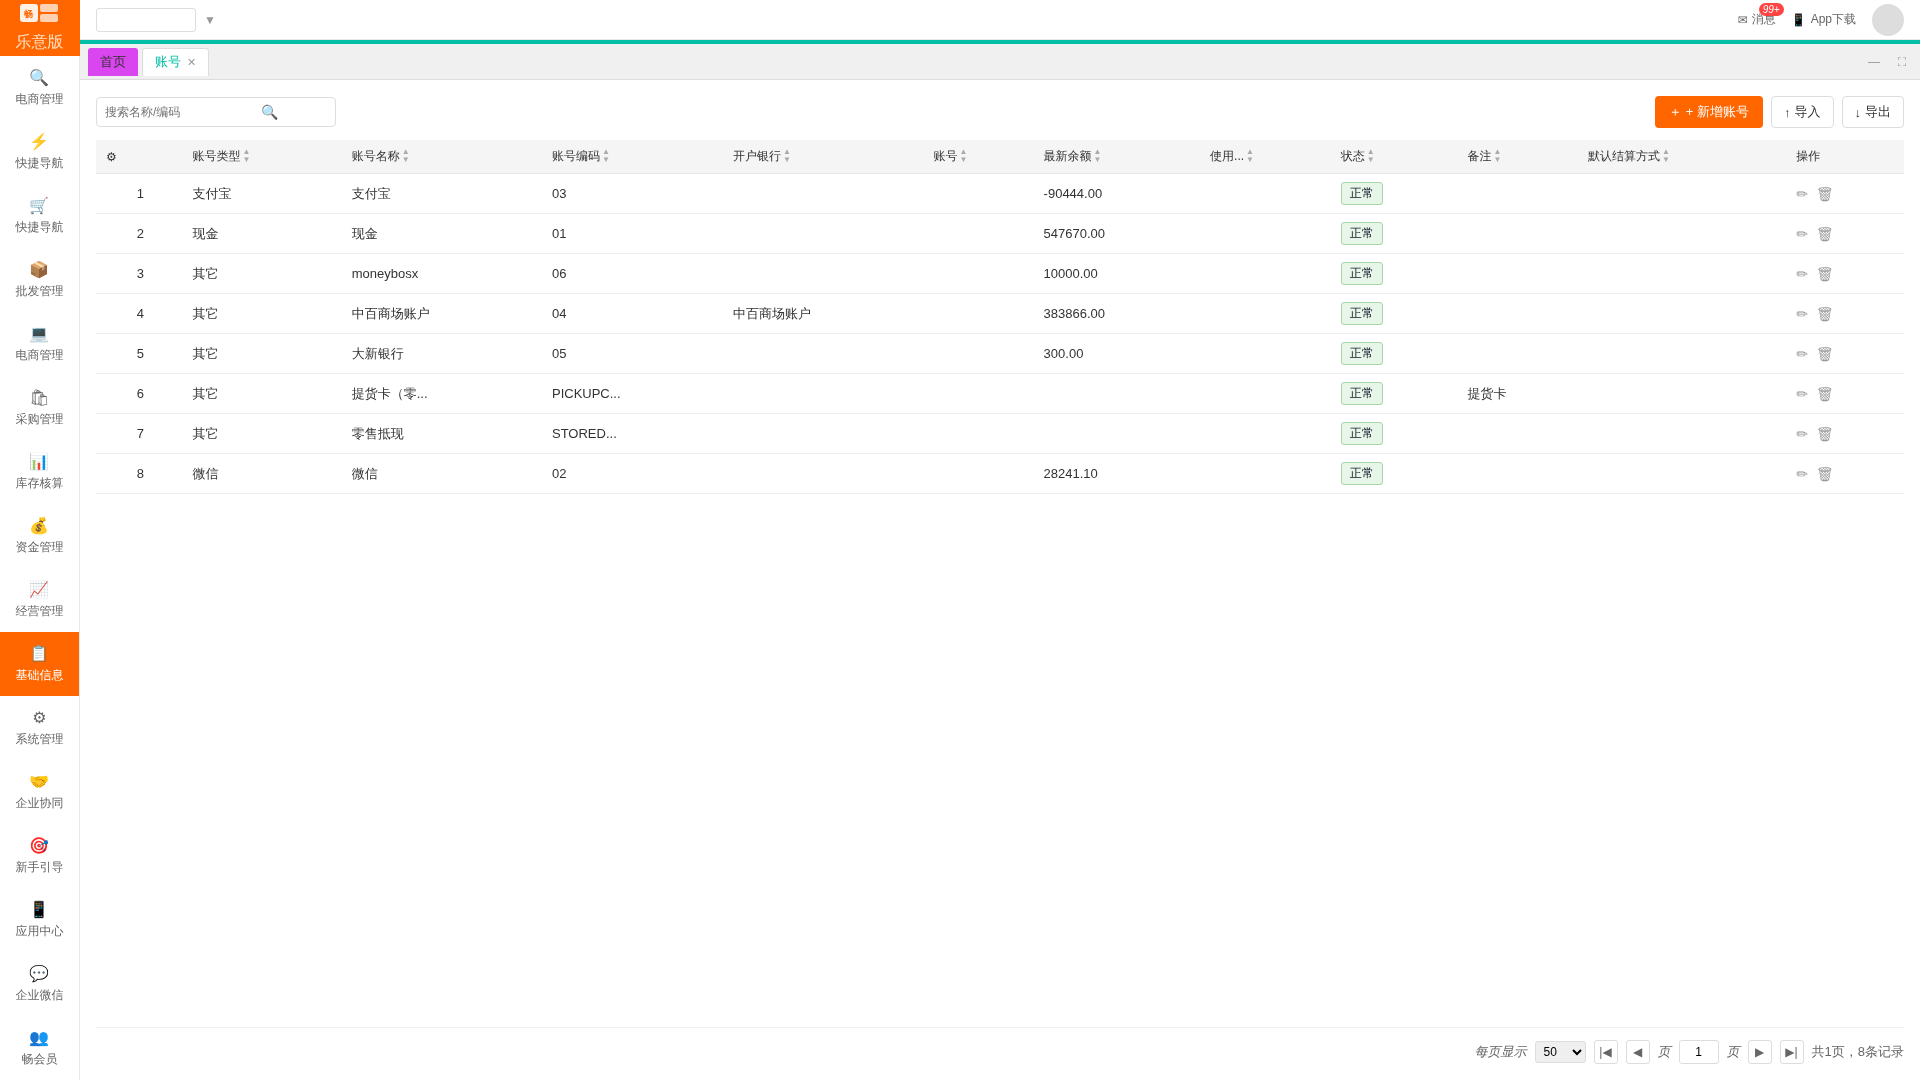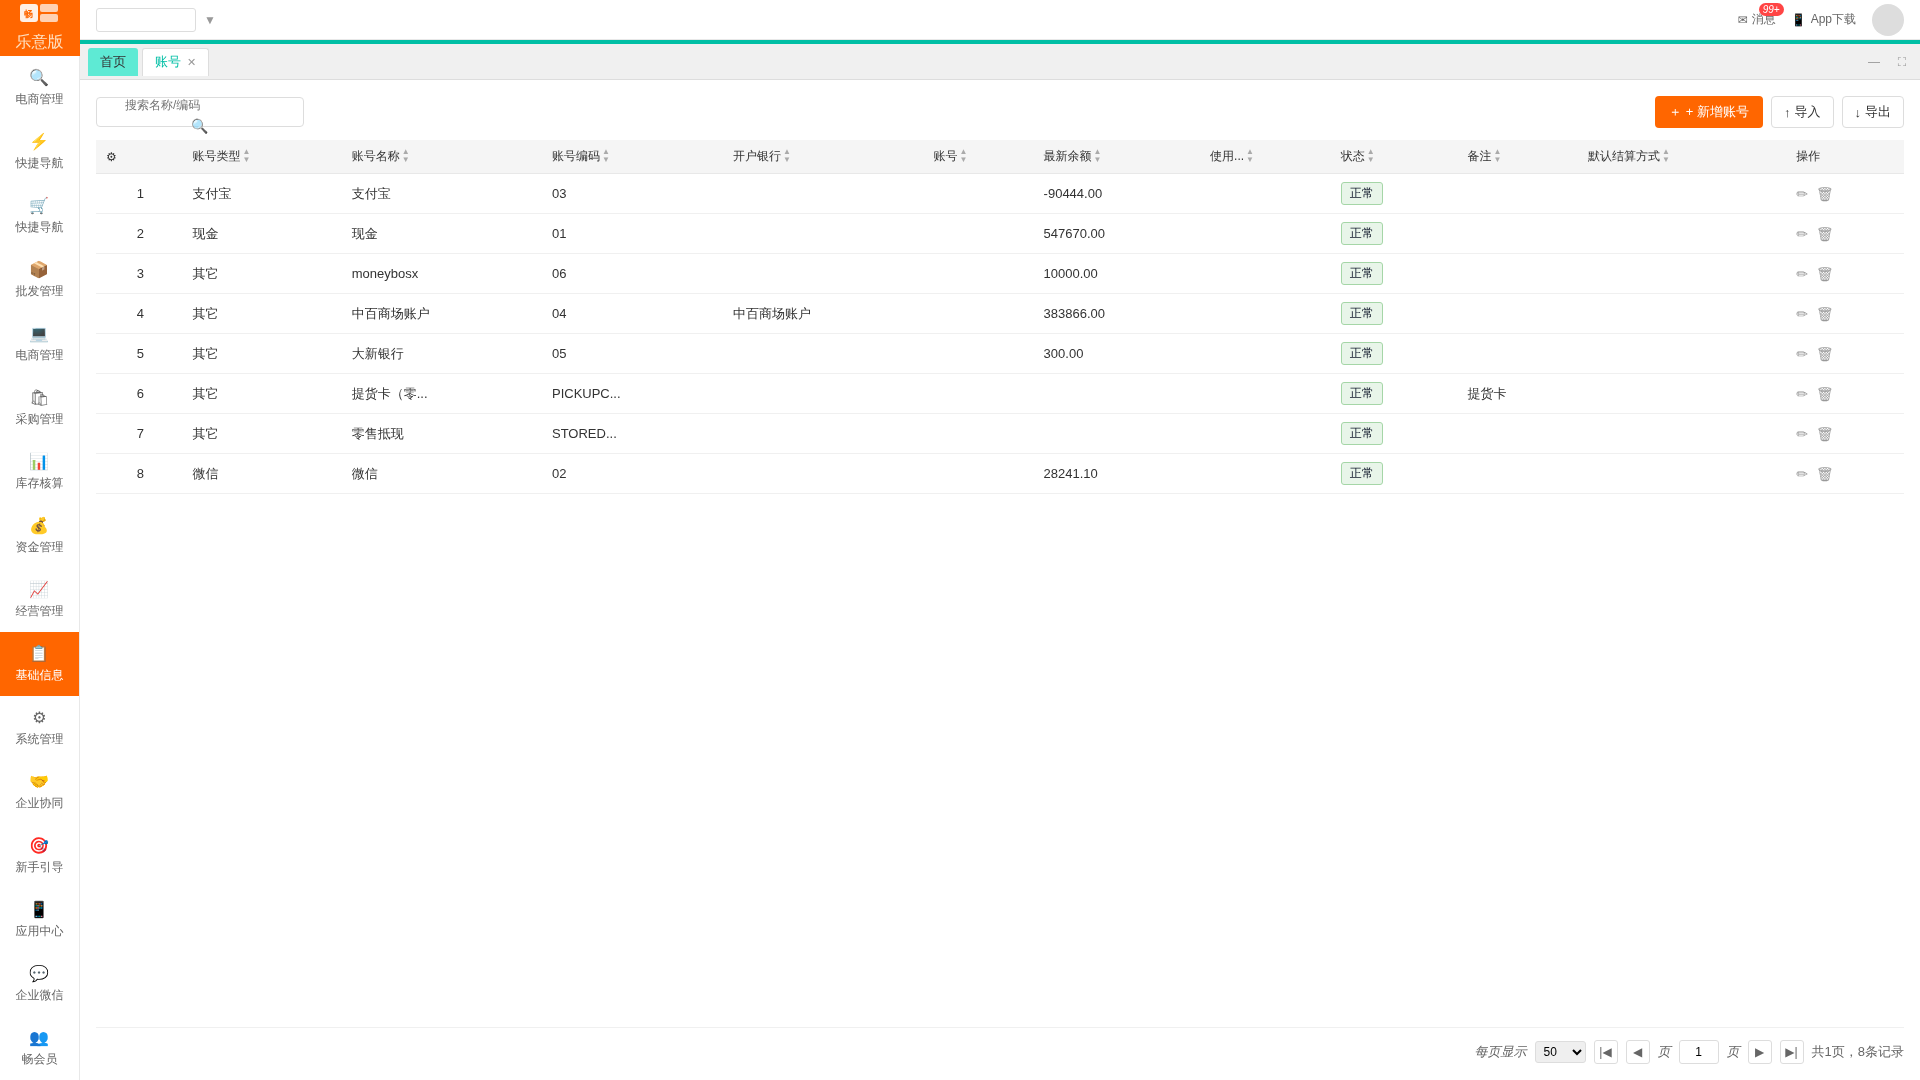--- a/index.html
+++ b/index.html
@@ -19,32 +19,32 @@
     .topbar-arrow { color: #999; font-size: 12px; cursor: pointer; }
     .topbar-right { display: flex; align-items: center; gap: 16px; }
     .topbar-msg { display: flex; align-items: center; gap: 4px; font-size: 12px; color: #666; position: relative; cursor: pointer; }
     .badge { background: #ff4444; color: #fff; border-radius: 10px; font-size: 10px; padding: 1px 4px; position: absolute; top: -8px; right: -8px; font-style: italic; }
     .topbar-download { display: flex; align-items: center; gap: 4px; font-size: 12px; color: #666; cursor: pointer; }
     .avatar { width: 32px; height: 32px; border-radius: 50%; background: #ddd; overflow: hidden; }
 
     
     .tab-bar { height: 36px; background: #f0f0f0; display: flex; align-items: center; padding: 0 8px; gap: 4px; border-bottom: 1px solid #ddd; }
     .tab { height: 28px; padding: 0 12px; border-radius: 3px 3px 0 0; display: flex; align-items: center; gap: 6px; font-size: 13px; cursor: pointer; }
-    .tab.home { background: #5eead4; color: #333; }
+    .tab.home { background: #d946ef; color: #333; }
     .tab.active { background: #fff; color: #00bfa5; border: 1px solid #ddd; border-bottom: none; }
     .tab-close { font-size: 11px; color: #999; cursor: pointer; }
     .tab-actions { margin-left: auto; display: flex; gap: 8px; }
     .tab-action-btn { width: 20px; height: 20px; display: flex; align-items: center; justify-content: center; color: #999; cursor: pointer; font-size: 12px; }
 
     
     .content { flex: 1; background: #fff; padding: 16px; display: flex; flex-direction: column; overflow: hidden; }
 
     
     .toolbar { display: flex; align-items: center; justify-content: space-between; margin-bottom: 12px; }
-    .search-box { display: flex; align-items: center; border: 1px solid #ddd; border-radius: 4px; padding: 0 8px; height: 30px; gap: 6px; width: 208px; flex-direction: column; }
+    .search-box { display: flex; align-items: center; border: 1px solid #ddd; border-radius: 4px; padding: 0 8px; height: 30px; gap: 6px; width: 240px; }
     .search-box input { border: none; outline: none; font-size: 12px; width: 160px; color: #999; }
     .search-icon { color: #999; font-size: 14px; }
     .toolbar-right { display: flex; gap: 8px; }
     .btn-primary { background: #ff6600; color: #fff; border: none; border-radius: 4px; padding: 6px 14px; font-size: 13px; cursor: pointer; display: flex; align-items: center; gap: 4px; }
     .btn-default { background: #fff; color: #333; border: 1px solid #ddd; border-radius: 4px; padding: 6px 12px; font-size: 13px; cursor: pointer; display: flex; align-items: center; gap: 4px; }
 
     
     .table-wrapper { flex: 1; overflow-y: auto; }
     table { width: 100%; border-collapse: collapse; font-size: 13px; }
     thead tr { background: #f5f5f5; }

